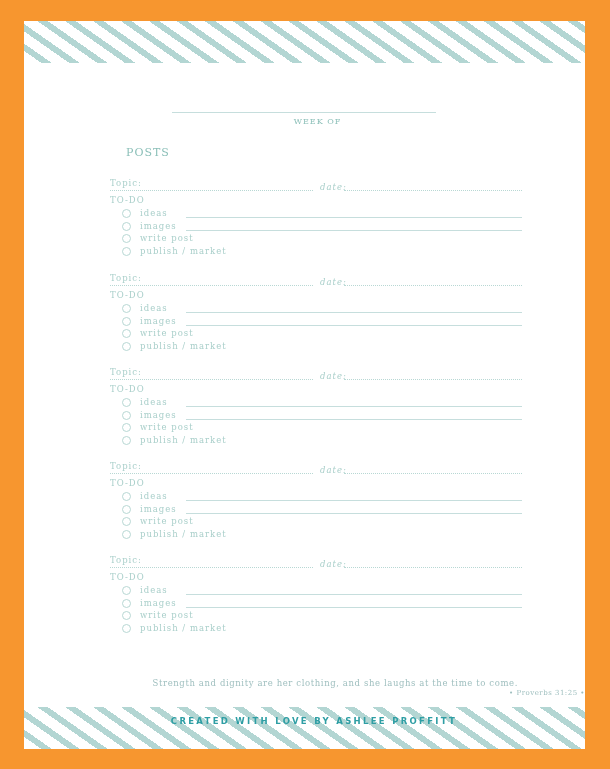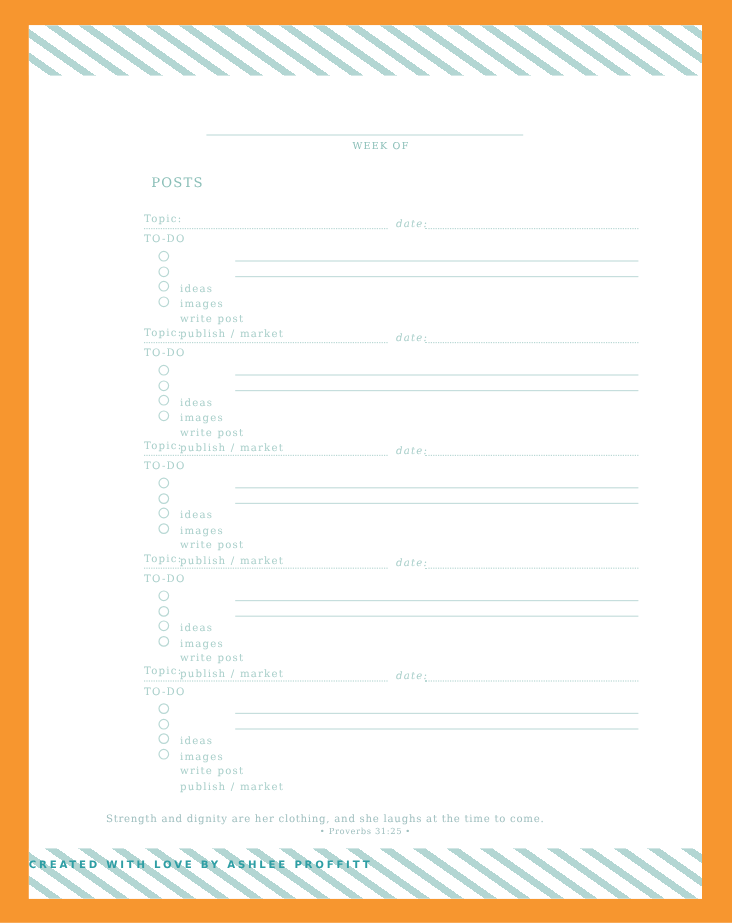--- a/index.html
+++ b/index.html
@@ -8,33 +8,33 @@
   .card { position:absolute; left:24px; top:21px; width:561px; height:728px; background:#ffffff; overflow:hidden; }
   .stripes { position:absolute; left:0; width:561px; height:42px;
     background: repeating-linear-gradient(35deg, #ffffff 0px, #ffffff 10px, #b3d6d3 10px, #b3d6d3 16px); }
   .stripes.top { top:0; }
   .stripes.bottom { top:686px; }
   .title { position:absolute; top:50px; left:0; width:561px; text-align:center; color:#8bbfb8;
     font-size:22px; letter-spacing:2px; }
   .week-line { position:absolute; top:91px; left:148px; width:264px; height:1px; background:#c6dedd; }
   .week { position:absolute; top:96px; left:0; width:561px; text-align:center; color:#8bbfb8; font-size:8px; letter-spacing:1px;padding-left:13px; }
   .posts-h { position:absolute; top:125px; left:86px; color:#8bbfb8; font-size:11px; letter-spacing:1px;margin-left:16px; }
-  .post { position:absolute; left:96px; width:412px; height:90px; color:#a9cfca; font-size:8.5px; letter-spacing:1px; }
+  .post { position:absolute; left:86px; width:412px; height:90px; color:#a9cfca; font-size:8.5px; letter-spacing:1px; }
   .topic { position:absolute; top:0; left:0; }
   .topic-line { position:absolute; top:12px; left:0; width:203px; border-bottom:1px dotted #b8d8d4; }
   .date { position:absolute; top:4px; left:210px;font-style:italic; }
   .date-line { position:absolute; top:12px; left:234px; width:178px; border-bottom:1px dotted #b8d8d4; }
   .todo { position:absolute; top:17px; left:0; }
   .item { position:absolute; left:12px; height:12px; }
   .circle { position:absolute; left:0; top:1px; width:7px; height:7px; border:1px solid #b8d8d4; border-radius:50%; }
-  .item-label { position:absolute; left:18px; top:0; white-space:nowrap;margin-top:28px; }
+  .item-label { position:absolute; left:18px; top:0; white-space:nowrap; }
   .item-line { position:absolute; top:9px; left:76px; width:336px; height:1px; background:#c6dedd; }
-  .quote { position:absolute; top:657px; left:0; width:494px; text-align:center; color:#9fbfbf; font-size:8.5px; letter-spacing:0.6px; }
-  .verse { position:absolute; top:668px; left:0; width:561px; text-align:center; color:#9fbfbf; font-size:7px; letter-spacing:0.5px; }
-  .credit { position:absolute; top:695px; left:0; width:532px; text-align:left; color:#2e9ea4; font-size:8.5px; font-weight:bold; letter-spacing:2.3px; font-family:"DejaVu Sans", sans-serif; }
+  .quote { position:absolute; top:657px; left:0; width:494px; text-align:right; color:#9fbfbf; font-size:8.5px; letter-spacing:0.6px; }
+  .verse { position:absolute; top:668px; left:0; width:561px; text-align:right; color:#9fbfbf; font-size:7px; letter-spacing:0.5px; }
+  .credit { position:absolute; top:695px; left:0; width:532px; text-align:center; color:#2e9ea4; font-size:8.5px; font-weight:bold; letter-spacing:2.3px; font-family:"DejaVu Sans", sans-serif;padding-left:24px; }
 </style>
 </head>
 <body>
 
 <div class="card">
   <div class="stripes top"></div>
   <div class="week-line"></div>
   <div class="week">WEEK OF</div>
   <div class="posts-h">POSTS</div>
 

